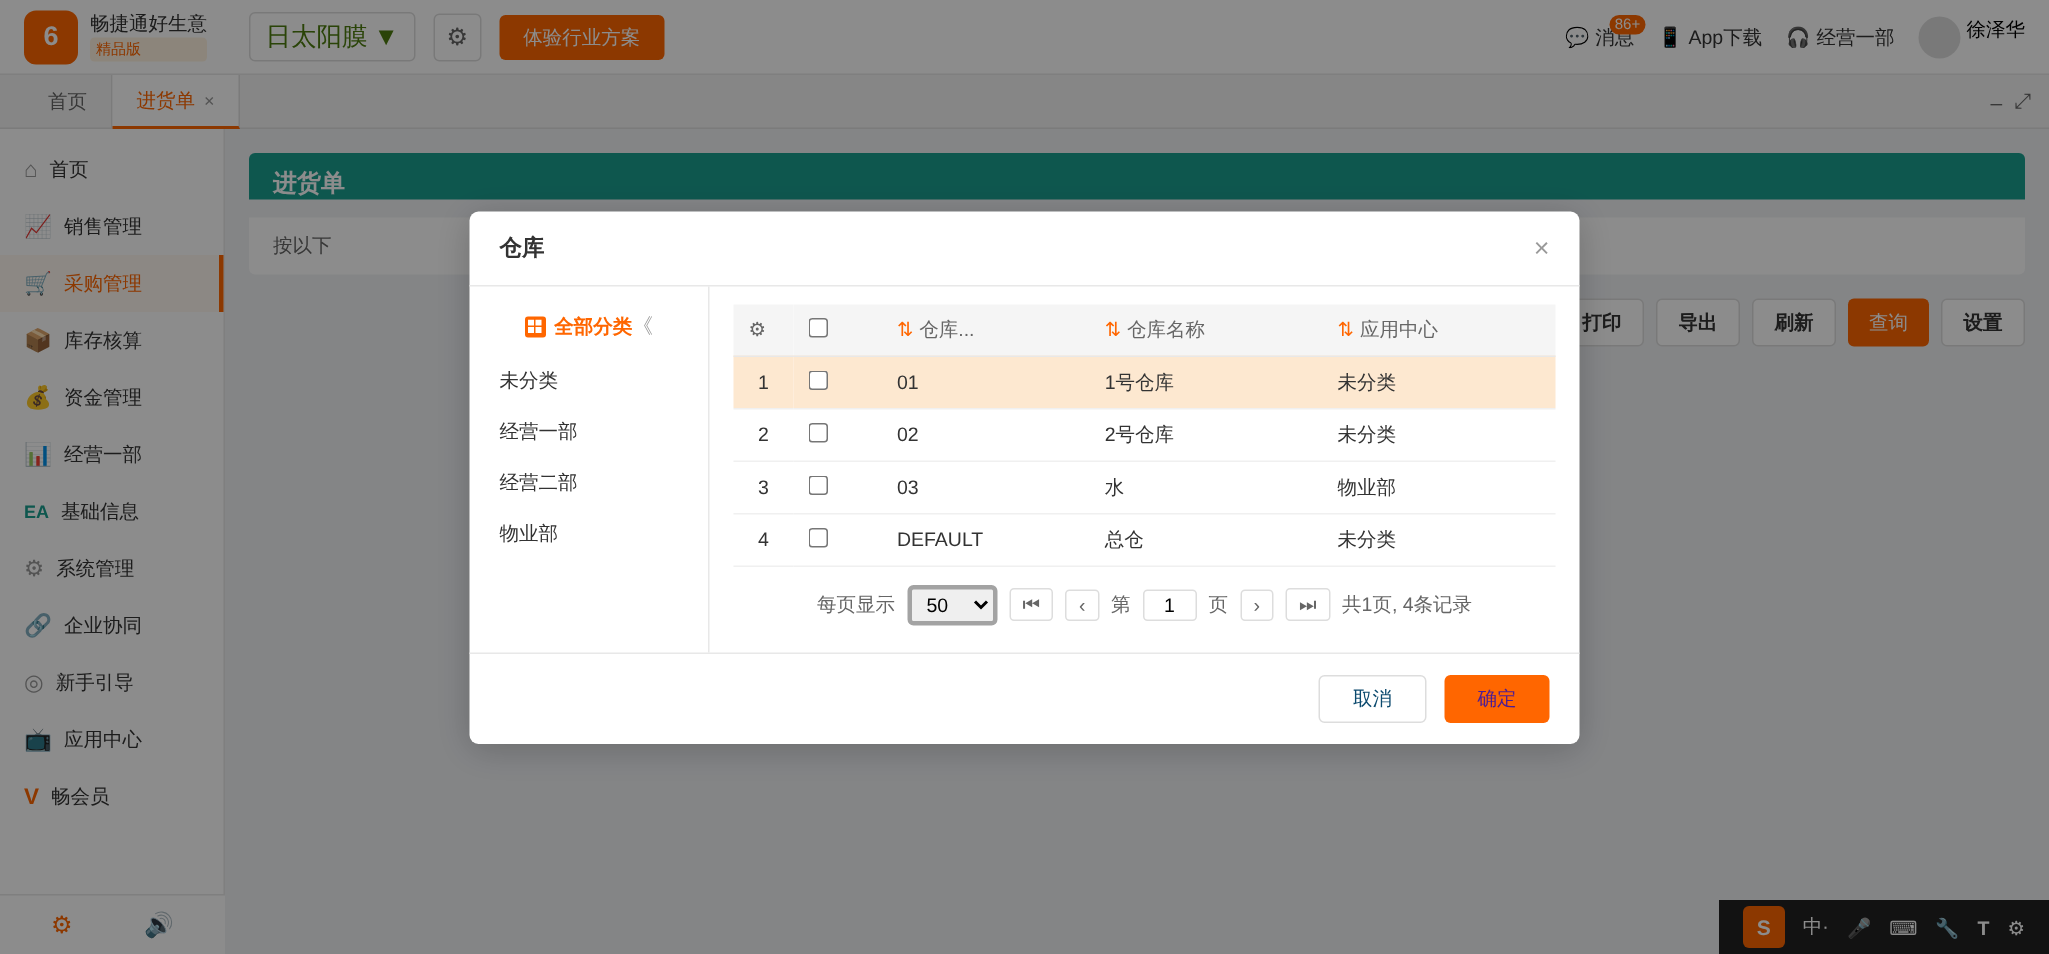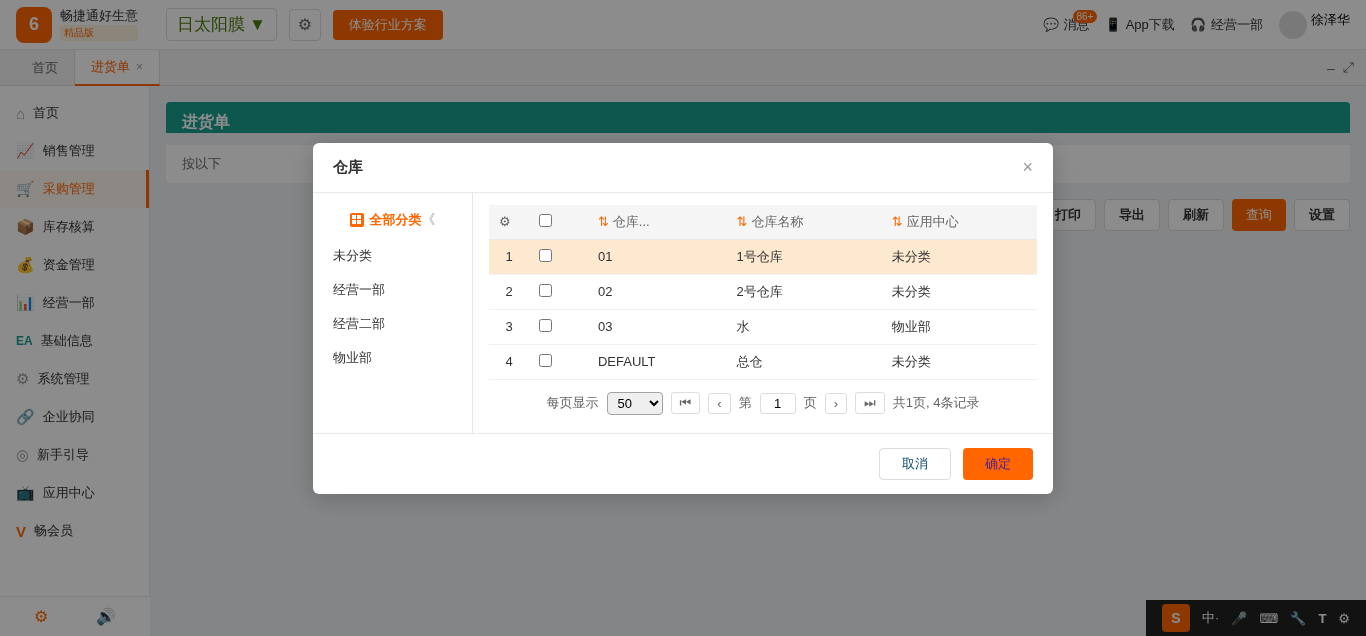--- a/index.html
+++ b/index.html
@@ -329,21 +329,21 @@
     .pagination {
       display: flex;
       align-items: center;
       justify-content: center;
       gap: 8px;
       padding: 12px 0 6px 0;
       font-size: 13px;
       color: #666;
     }
     .page-size-select {
-      border: 1px solid #a3a3a3;
+      border: 3px solid #a3a3a3;
       border-radius: 4px;
       padding: 2px 6px;
       font-size: 13px;
     }
     .page-btn {
       border: 1px solid #ddd;
       background: #fff;
       border-radius: 3px;
       padding: 2px 8px;
       cursor: pointer;

